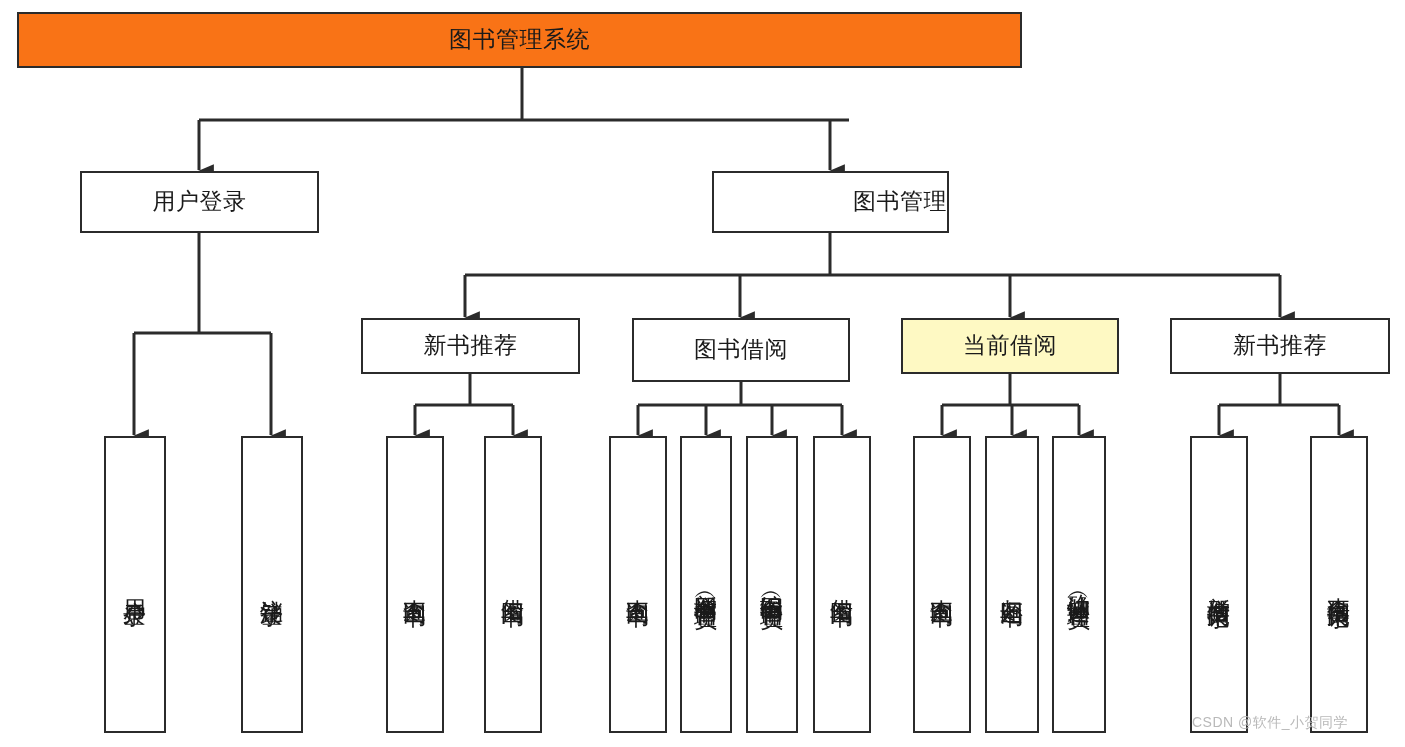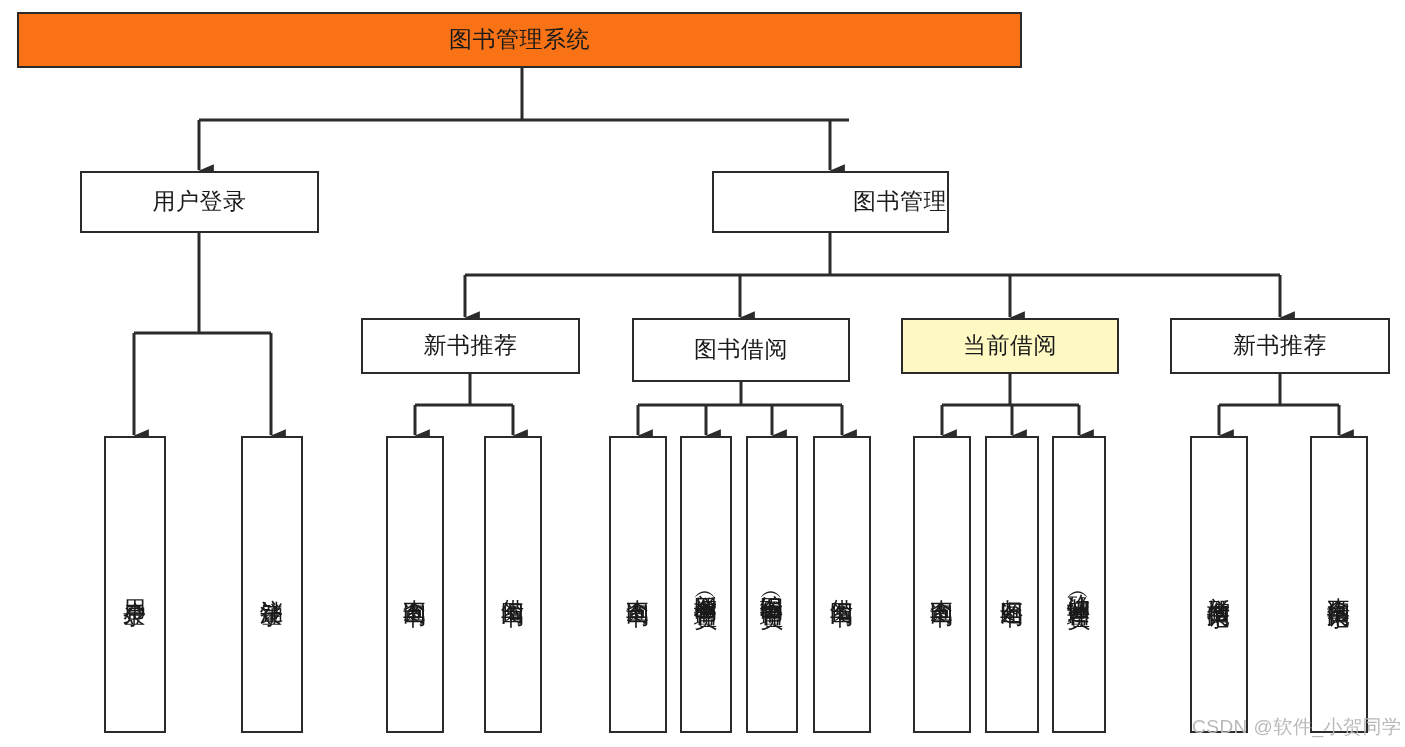--- a/index.html
+++ b/index.html
@@ -56,21 +56,21 @@
   .v-node .node-label {
     writing-mode: vertical-rl;
     text-orientation: upright;
     font-size: 23px;
     line-height: 1.22;
     letter-spacing: 2px;
     white-space: nowrap;
   }
   .watermark {
     position: absolute;
-    font-size: 19px;
+    font-size: 14px;
     color: #b9b9b9;
     white-space: nowrap;
     letter-spacing: 0.5px;
     user-select: none;
   }
 </style>
 </head>
 <body>
 
 <div id="canvas" style="background: rgb(255, 255, 255);">

